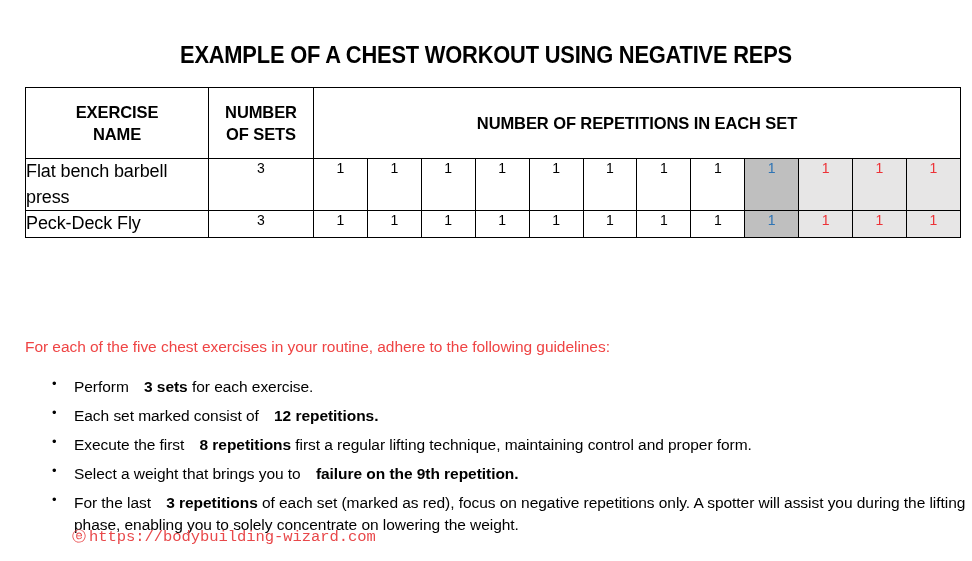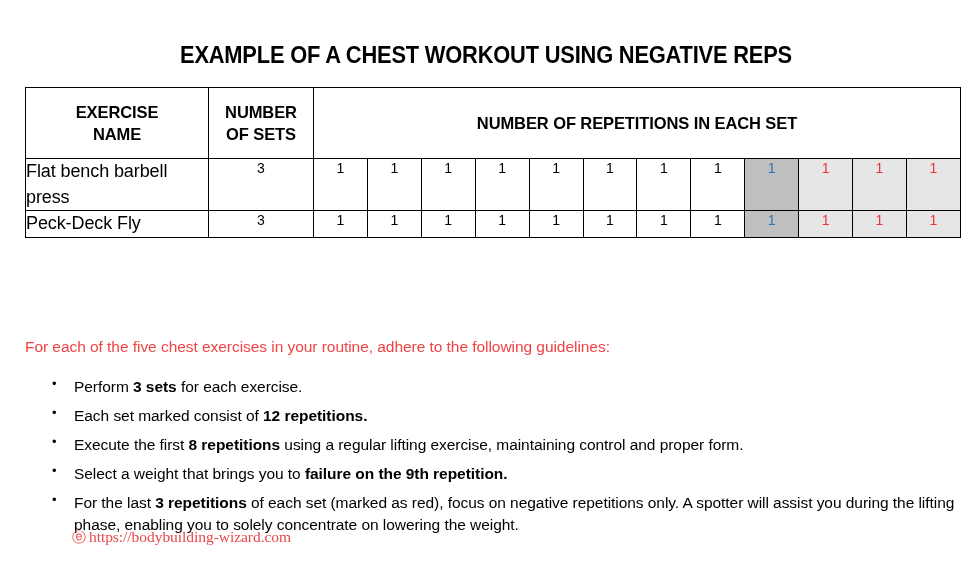--- a/index.html
+++ b/index.html
@@ -128,28 +128,28 @@
     margin: 0 0 7px 0;
   }
   .bullets li::before {
     content: "\2022";
     position: absolute;
     left: -22px;
     top: -1px;
     font-size: 13px;
     color: #000000;
   }
-  .bullets b { font-weight: bold; }
+  .bullets b { font-weight: bold; margin-left: 11px; }
 
   
   .footer {
     position: absolute;
     left: 72px;
     top: 528px;
-    font-family: Liberation Serif, serif;
+    font-family: Liberation Mono, monospace;
     font-size: 15.5px;
     color: #e8484a;
     letter-spacing: -0.05px;
     white-space: nowrap;
   }
   .footer .cmark {
     display: inline-block;
     margin-right: 3px;
     font-size: 14px;
   }
@@ -208,20 +208,20 @@
         <td class="rep-cell neg">1</td>
       </tr>
     </tbody>
 </table>
 
 <div class="intro">For each of the five chest exercises in your routine, adhere to the following guidelines:</div>
 
 <ul class="bullets" id="bullet-list">
     <li><span>Perform </span><b>3 sets</b><span> for each exercise.</span></li>
     <li><span>Each set marked consist of </span><b>12 repetitions.</b></li>
-    <li><span>Execute the first </span><b>8 repetitions</b><span> using a regular lifting exercise, maintaining control and proper form.</span></li>
+    <li><span>Execute the first </span><b>8 repetitions</b><span> first a regular lifting technique, maintaining control and proper form.</span></li>
     <li><span>Select a weight that brings you to </span><b>failure on the 9th repetition.</b></li>
     <li><span>For the last </span><b>3 repetitions</b><span> of each set (marked as red), focus on negative repetitions only. A spotter will assist you during the lifting phase, enabling you to solely concentrate on lowering the weight.</span></li>
   </ul>
 
 <div class="footer">
   <span class="cmark">ⓔ</span><span class="url">https://bodybuilding-wizard.com</span>
 </div>
 
 </body></html>

